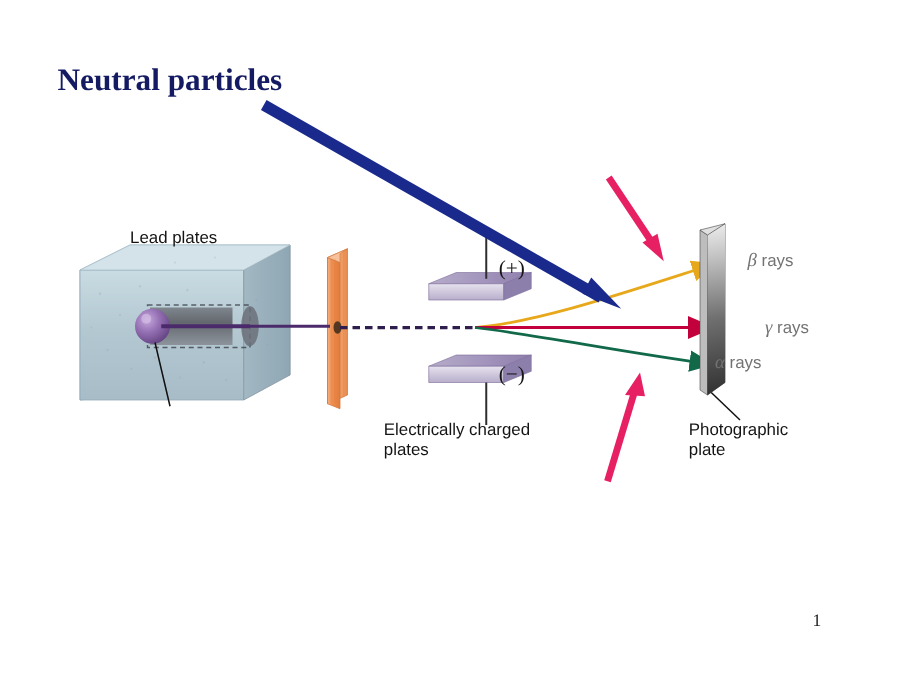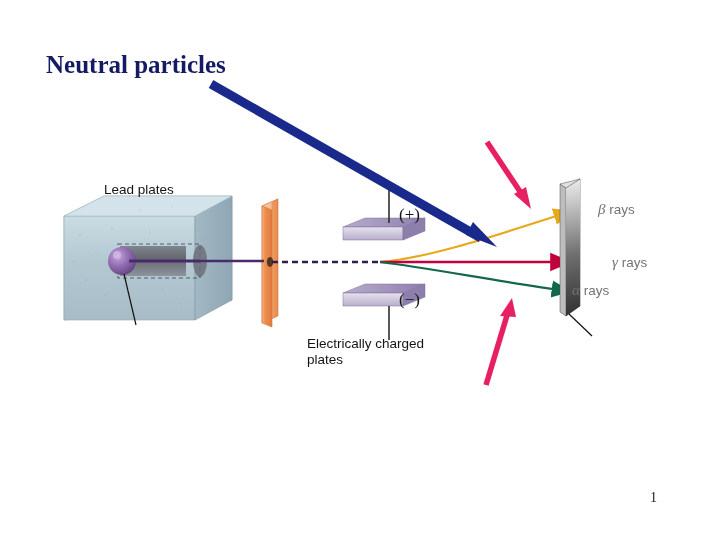--- a/index.html
+++ b/index.html
@@ -281,20 +281,22 @@
   <div class="callout" id="neutral-label">Neutral particles</div>
 
 
 
   <div class="fig-label" id="lead-block-label">Lead plates</div>
 
 
   <div class="fig-label" id="plates-label">Electrically charged
 plates</div>
 
+  <div class="fig-label" id="photoplate-label">Photographic
+plate</div>
 
   <div class="sign-label" id="plus-sign">(+)</div>
 
   <div class="sign-label" id="minus-sign">(−)</div>
 
   <div class="ray-label" id="beta-ray-label">
     <span class="gk">β</span>
     <span>rays</span>
   </div>
 

